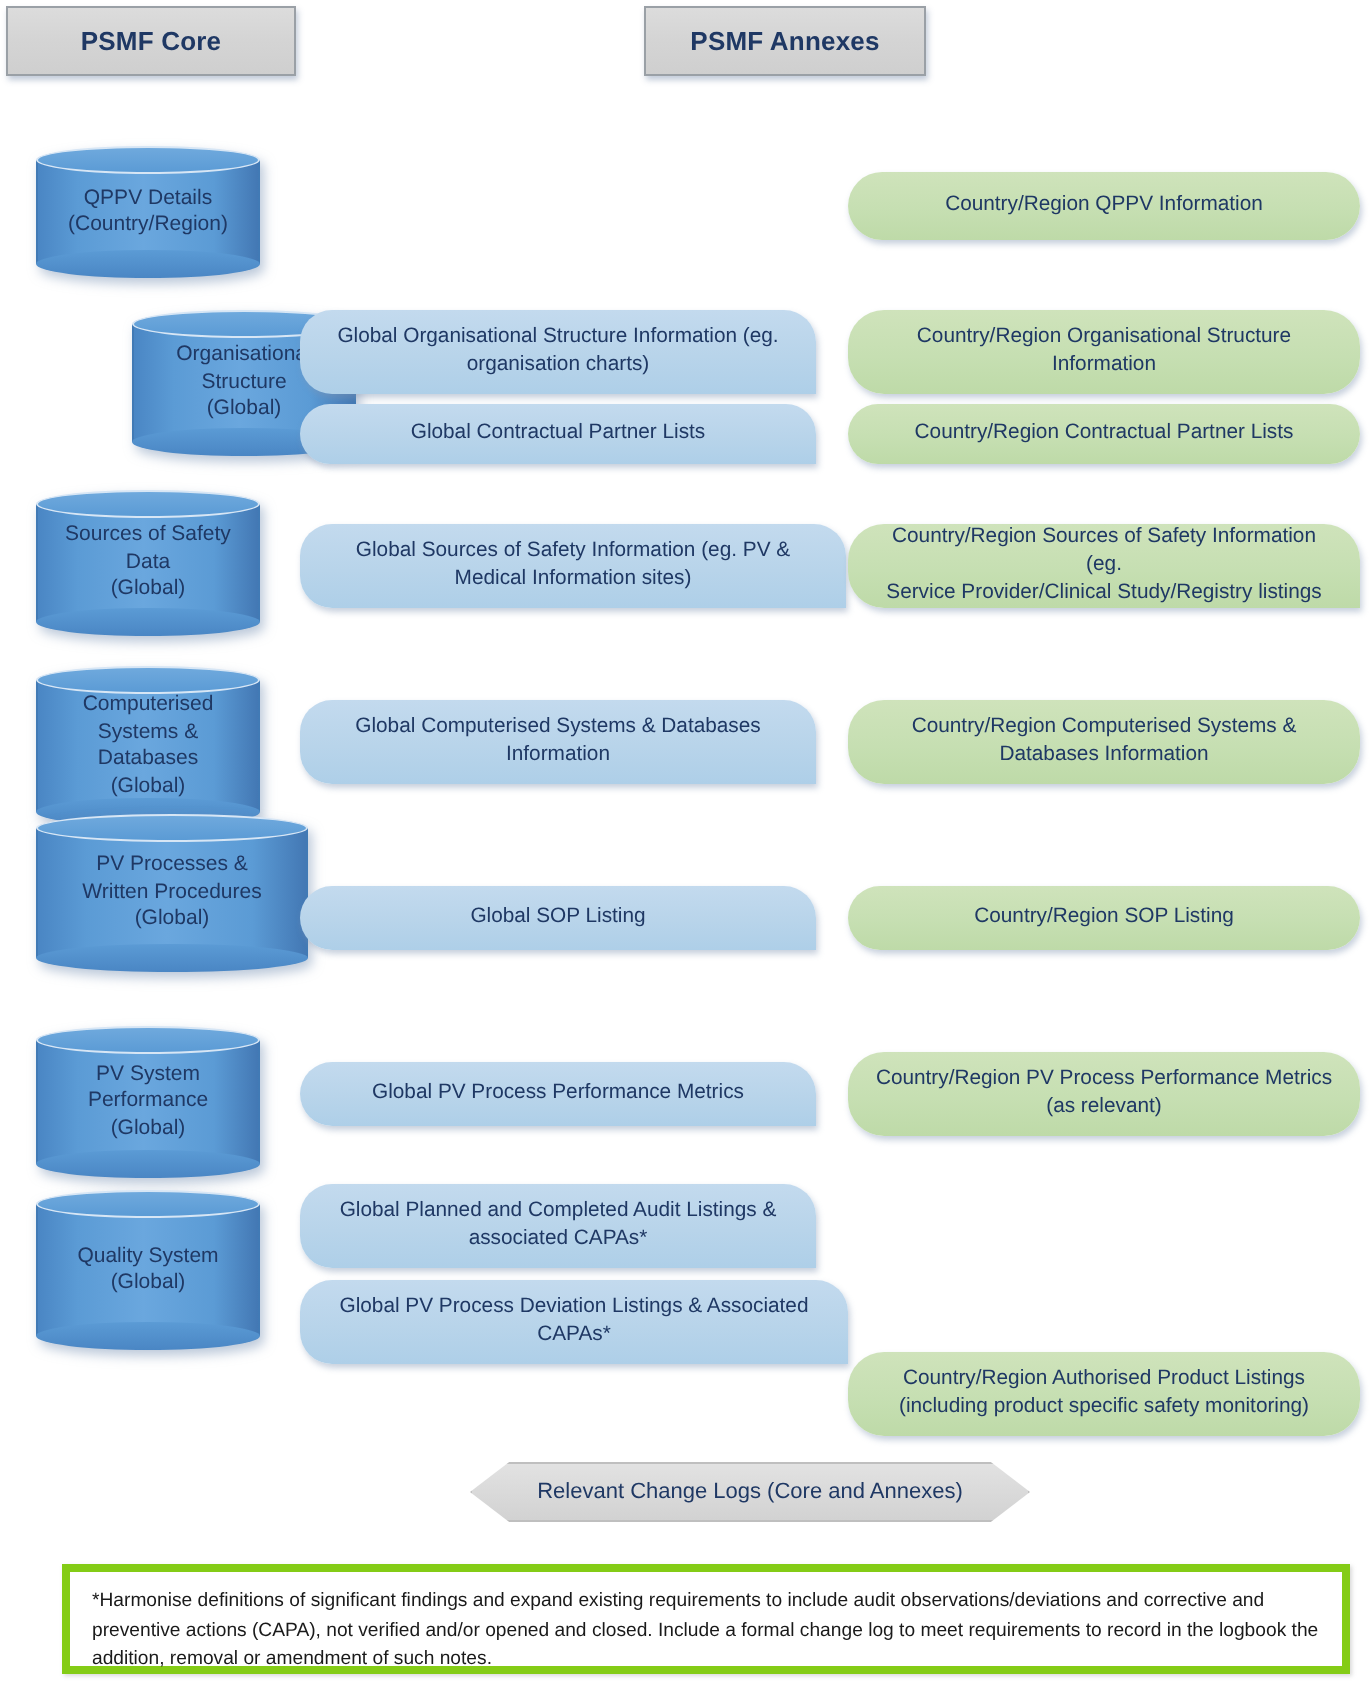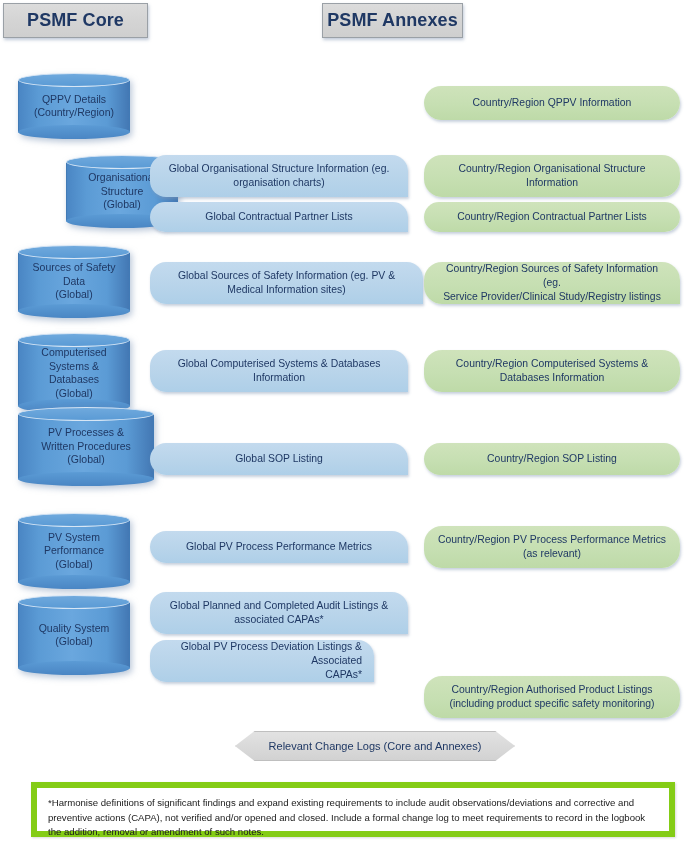--- a/index.html
+++ b/index.html
@@ -21,21 +21,21 @@
     background: #ffffff;
   }
 
   
   .col-header {
     position: absolute;
     background: linear-gradient(180deg, #dcdcdc 0%, #d4d4d4 50%, #cfcfcf 100%);
     border: 1px solid #9aa0a6;
     color: #1f3864;
     font-weight: bold;
-    font-size: 18px;
+    font-size: 13px;
     display: flex;
     align-items: center;
     justify-content: center;
     box-shadow: 1px 2px 3px rgba(120,140,170,0.45);
     letter-spacing: 0.1px;
   }
 
   
   .cylinder {
     position: absolute;
@@ -122,21 +122,21 @@
     justify-content: center;
     color: #1f3864;
     font-size: 11px;
     filter: drop-shadow(1px 2px 2px rgba(140,160,190,0.5));
   }
 
   
   .footnote {
     position: absolute;
     background: #ffffff;
-    border: 6px solid #84cc16;
+    border: 4px solid #84cc16;
     box-sizing: border-box;
     color: #1a1a1a;
     font-size: 9.6px;
     line-height: 14.5px;
     padding: 8px 10px 8px 11px;
     text-align: left;
     box-shadow: 1px 1px 2px rgba(150,150,150,0.35);
   }
 </style>
 </head>
@@ -239,21 +239,21 @@
 
   <div class="pill pill-blue" style="left:150px; top:531px; width:258px; height:32px;">
     <span>Global PV Process Performance Metrics</span>
   </div>
 
   <div class="pill pill-blue" style="left:150px; top:592px; width:258px; height:42px;">
     <span>Global Planned and Completed Audit Listings &amp;
 associated CAPAs*</span>
   </div>
 
-  <div class="pill pill-blue" style="left:150px; top:640px; width:224px; height:42px;text-align:right;">
+  <div class="pill pill-blue" style="left:150px; top:640px; width:274px; height:42px;">
     <span>Global PV Process Deviation Listings &amp; Associated
 CAPAs*</span>
   </div>
 
   <div class="pill pill-green" style="left:424px; top:86px; width:256px; height:34px;">
     <span>Country/Region QPPV Information</span>
   </div>
 
   <div class="pill pill-green" style="left:424px; top:155px; width:256px; height:42px;">
     <span>Country/Region Organisational Structure

